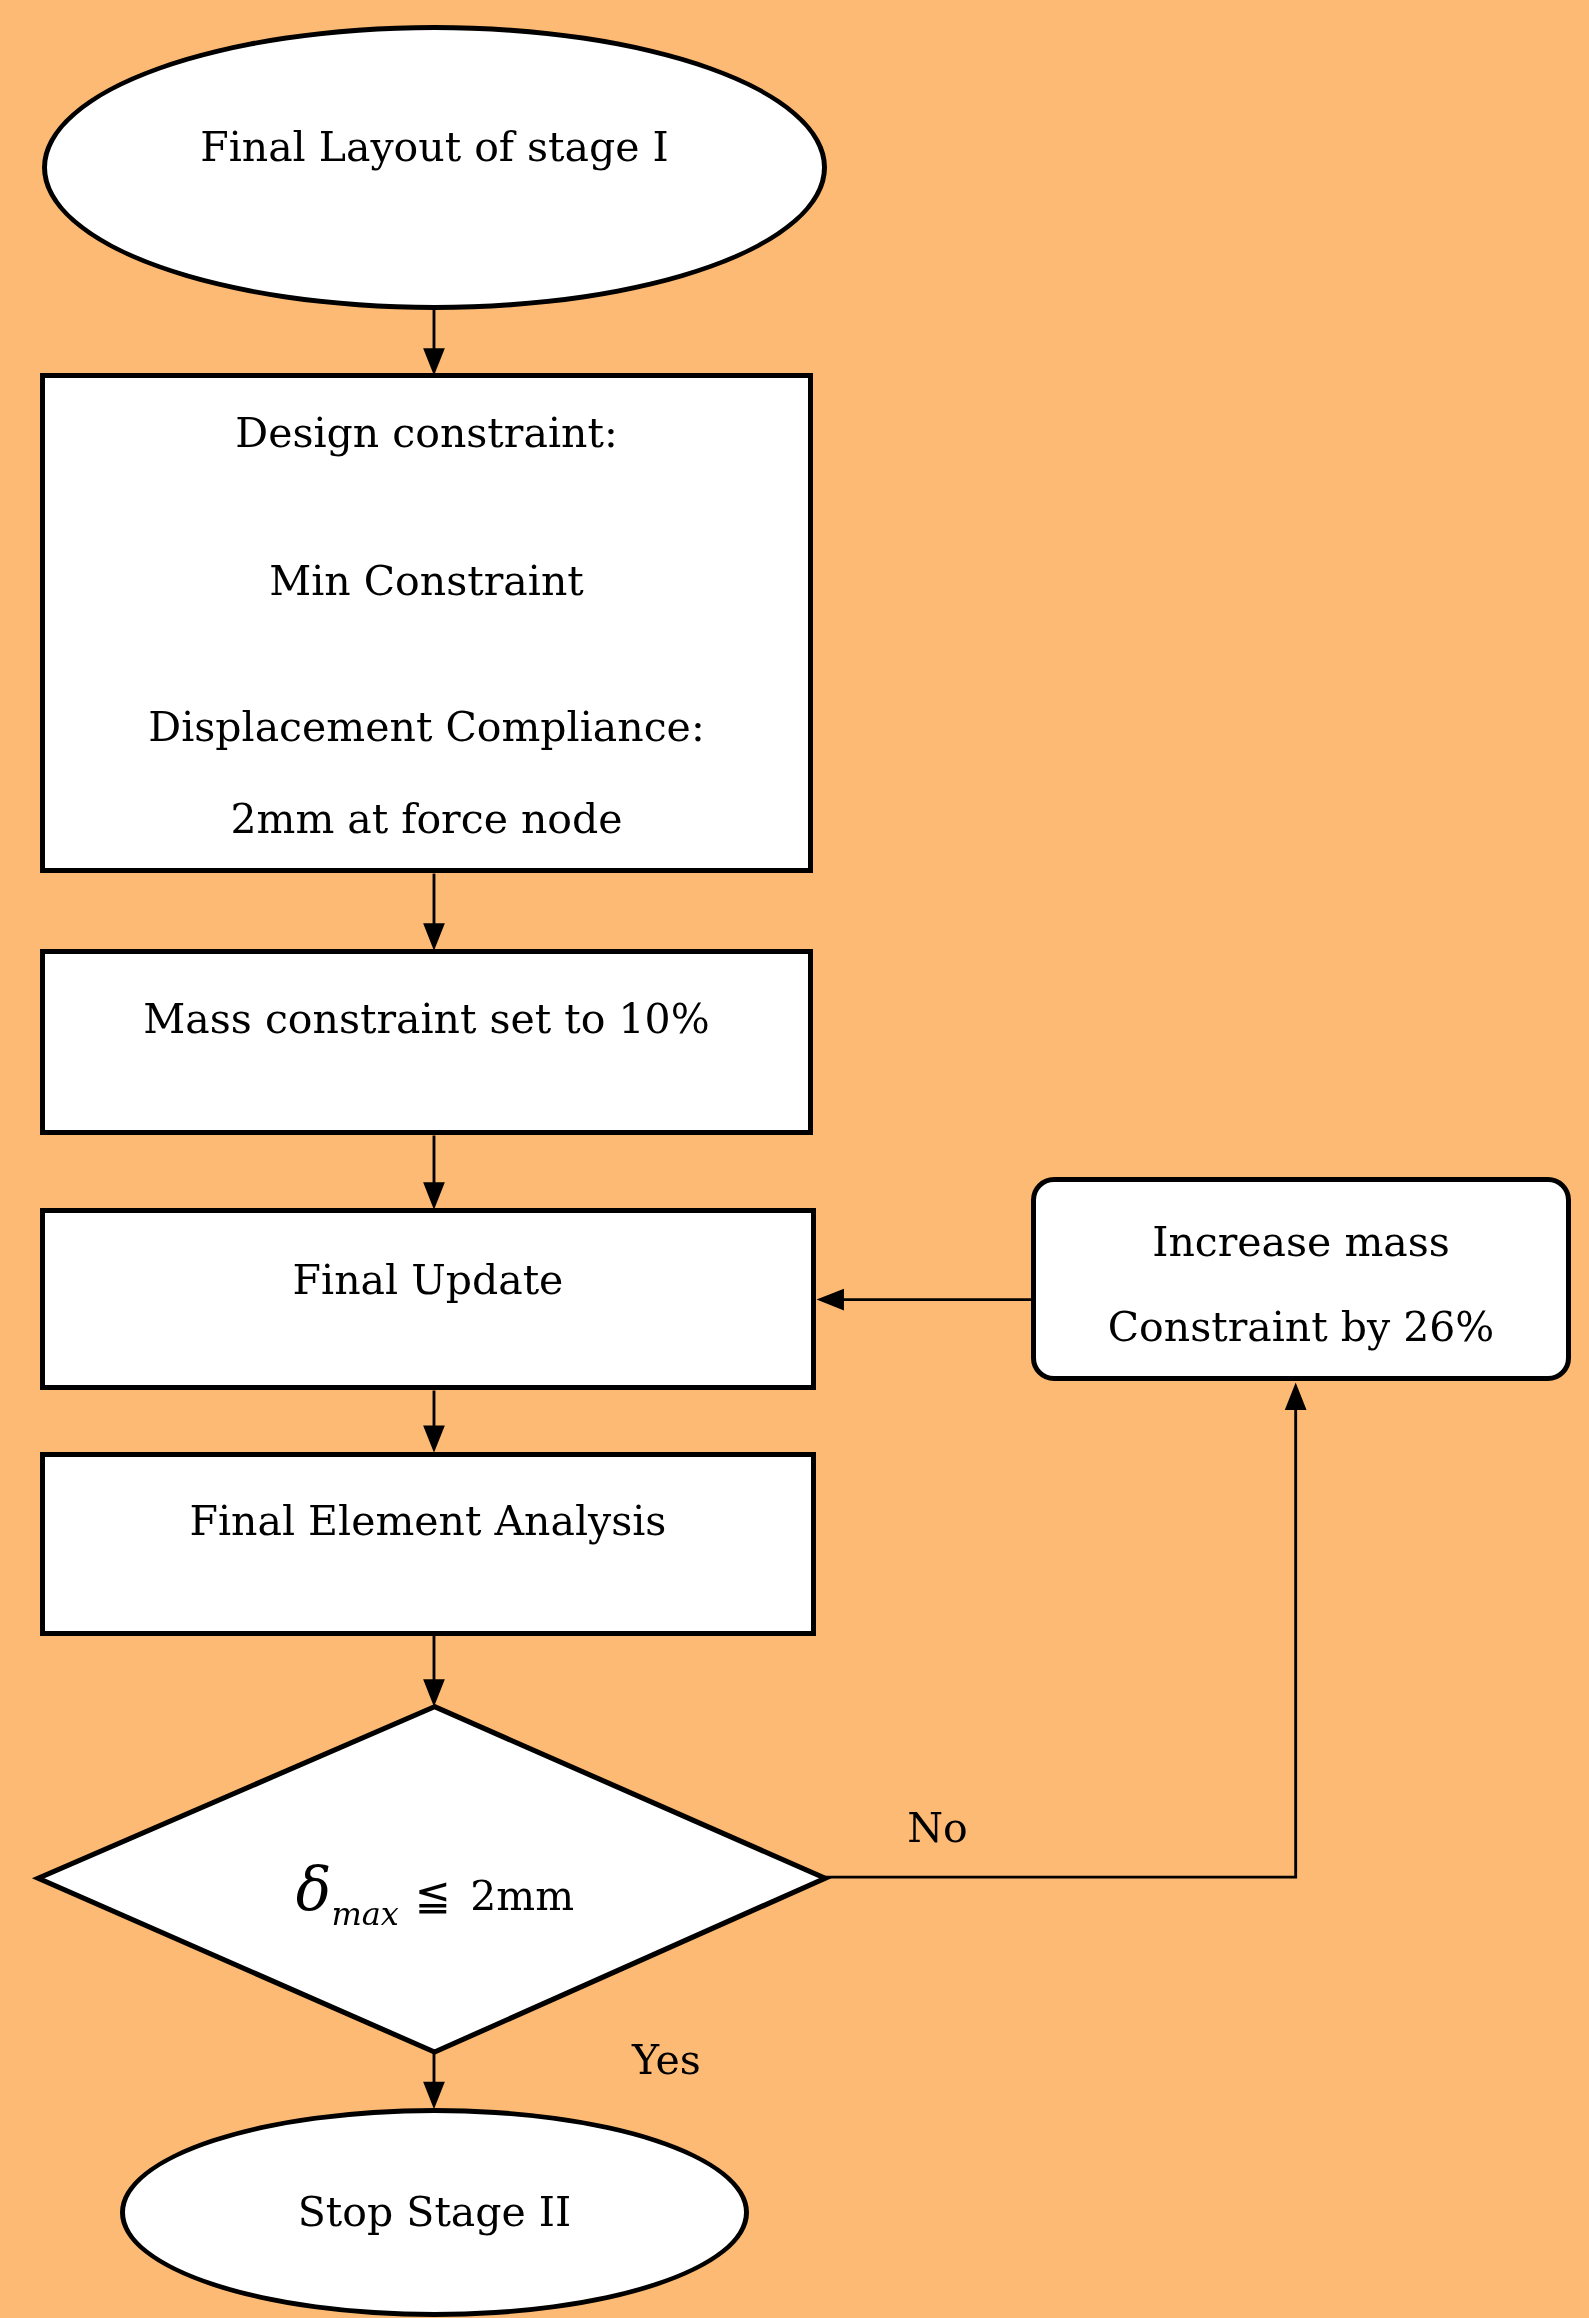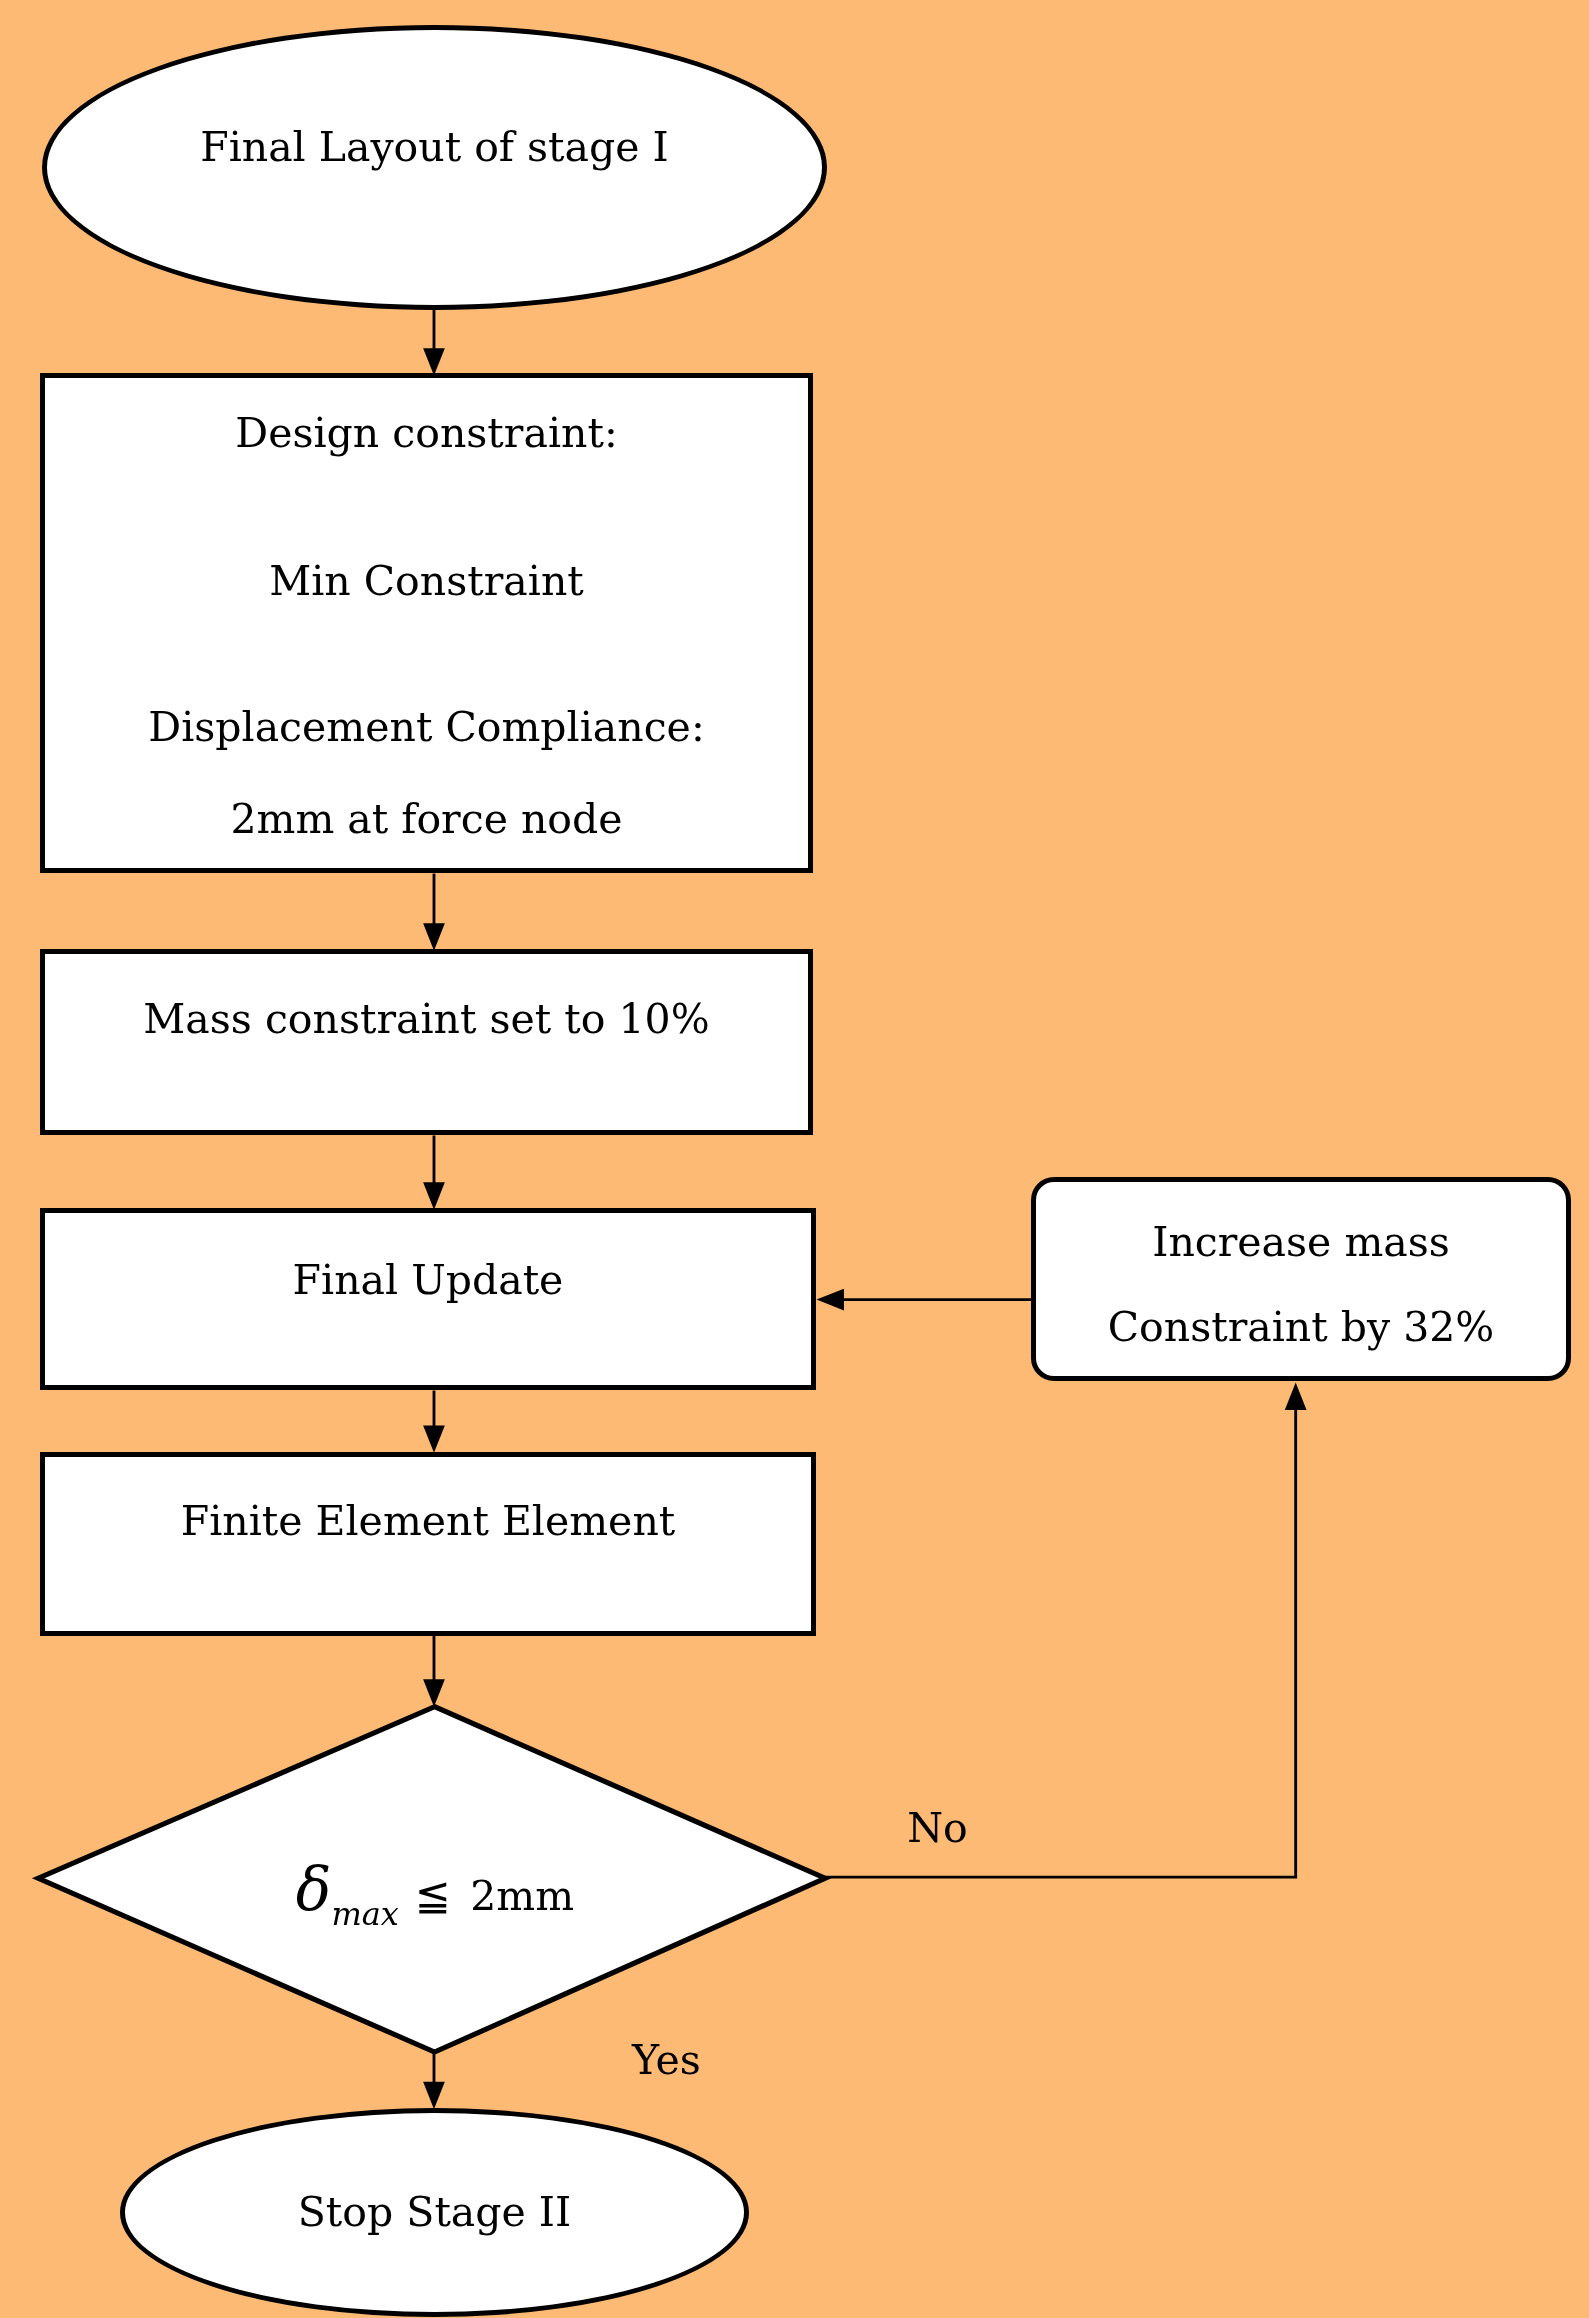--- a/index.html
+++ b/index.html
@@ -87,25 +87,25 @@
   <div class="node rect flexc" style="left:40px; top:949px; width:773px; height:186px; padding-bottom:46px;">
     <span>Mass constraint set to 10%</span>
   </div>
 
   <div class="node rect flexc" style="left:40px; top:1208px; width:776px; height:182px; padding-bottom:37px;">
     <span>Final Update</span>
   </div>
 
   <div class="node rect" style="left:1031px; top:1177px; width:540px; height:204px;border-radius:23px;">
     <div class="absline" style="top:35px;">Increase mass</div>
-    <div class="absline" style="top:120px;">Constraint by 32%</div>
+    <div class="absline" style="top:120px;">Constraint by 26%</div>
   </div>
 
   <div class="node rect flexc" style="left:40px; top:1452px; width:776px; height:184px; padding-bottom:45px;">
-    <span>Finite Element Element</span>
+    <span>Final Element Analysis</span>
   </div>
 
   <div class="decision-text flexc">
     <span class="nowrap">
       <span class="dl-delta">δ</span><span class="dl-sub">max</span><span class="dl-op">≦</span><span class="dl-val">2mm</span>
     </span>
   </div>
 
   <div class="label" style="left:889px; top:1803px; width:97px;">No</div>
   <div class="label" style="left:615px; top:2035px; width:103px;">Yes</div>

